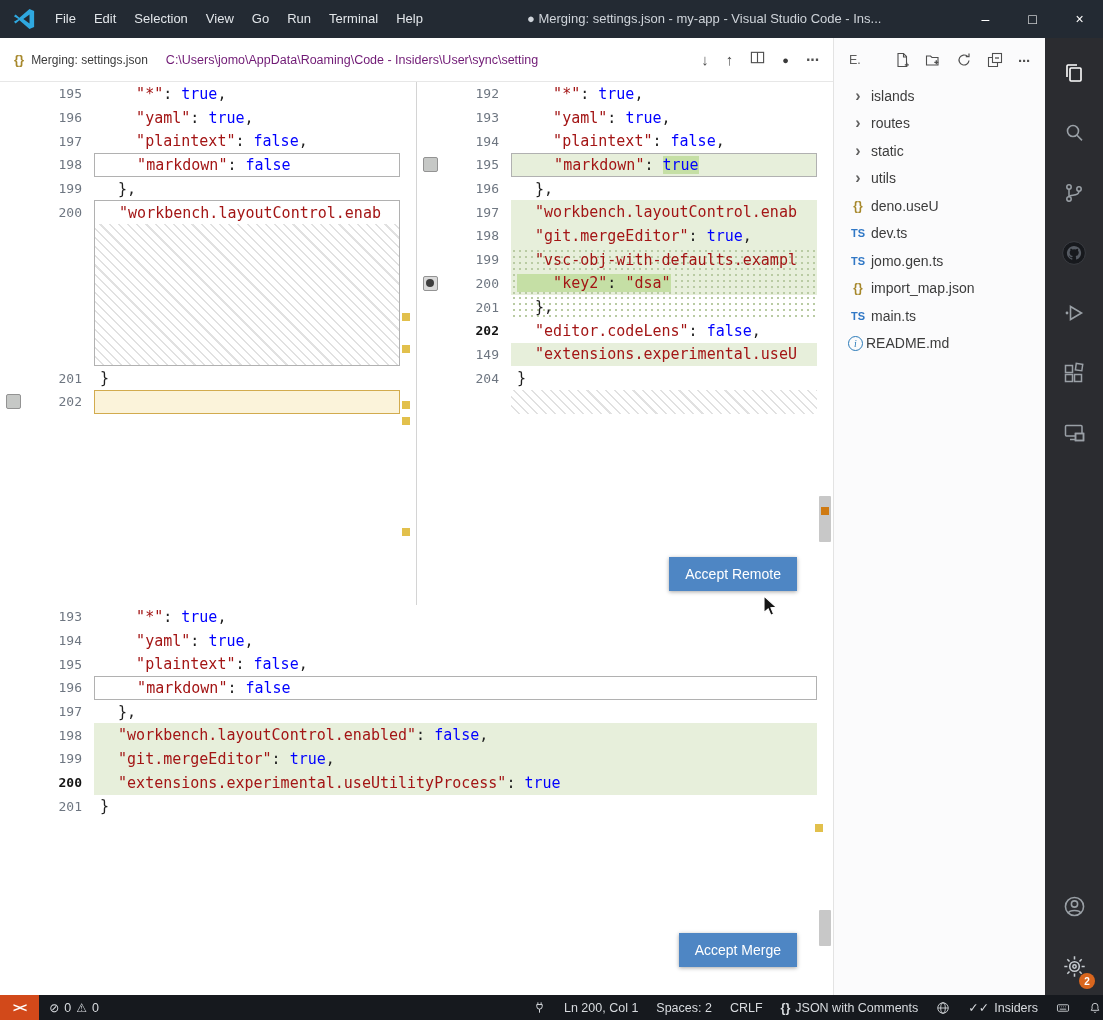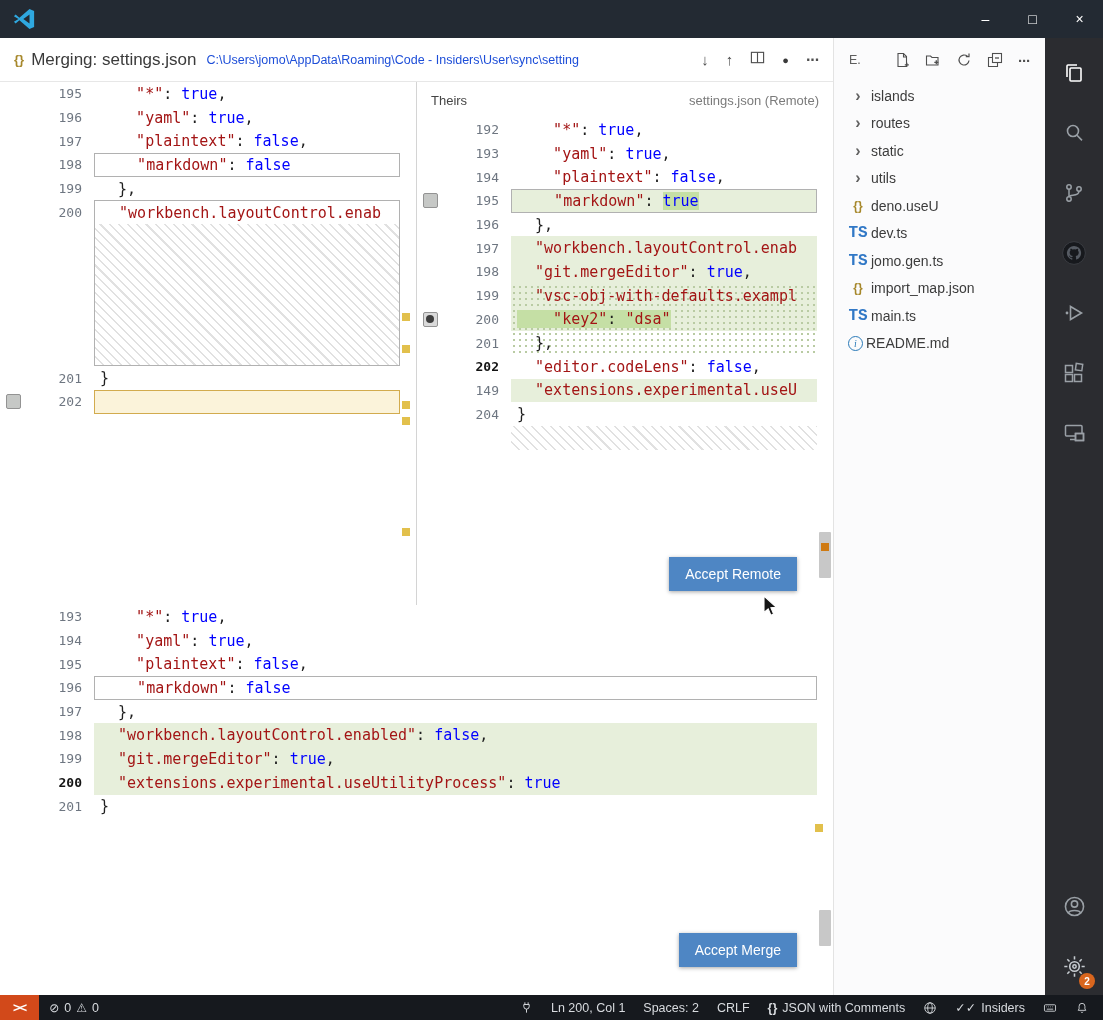--- a/index.html
+++ b/index.html
@@ -17,22 +17,22 @@
 
   
   .content{position:absolute;top:38px;left:0;right:0;bottom:25px;display:flex}
   .editor-col{width:833px;display:flex;flex-direction:column;background:#fff}
   .sidebar{width:212px;background:#fbfbfc;border-left:1px solid #e3e3e3;display:flex;flex-direction:column}
   .activitybar{width:58px;background:var(--activitybar_bg,#2b2c30);display:flex;flex-direction:column;align-items:center;padding-top:10px}
 
   
   .tabbar{height:44px;display:flex;align-items:center;padding:0 14px;border-bottom:1px solid #e7e7e7;background:#fff}
   .tab-json-ic{color:var(--json_icon,#a6872a);font-weight:bold;font-size:13px;margin-right:7px}
-  .tab-label{font-size:17px;color:#3b3b3b;white-space:nowrap}
-  .tab-path{font-size:12.5px;color:#1d4ed8;margin-left:10px;white-space:nowrap;overflow:hidden;max-width:440px}
+  .tab-label{font-size:12px;color:#3b3b3b;white-space:nowrap}
+  .tab-path{font-size:12.5px;color:#701a75;margin-left:18px;white-space:nowrap;overflow:hidden;max-width:440px}
   .tab-actions{margin-left:auto;display:flex;align-items:center;gap:17px;color:#4f4f4f}
   .tab-actions .glyph{font-size:15px}
   .tab-actions .dirty{font-size:11px;color:#3a3a3a}
   .tab-actions .more{font-size:16px;font-weight:bold;letter-spacing:-1px}
 
   
   .merge-top{height:523px;display:flex}
   .pane{position:relative;display:flex;flex-direction:column;overflow:hidden}
   .pane.yours{width:417px;border-right:1px solid #d4d4d4}
   .pane.theirs{flex:1}
@@ -81,51 +81,64 @@
 
   
   .sidebar-header{height:44px;flex:none;display:flex;align-items:center;padding:0 15px}
   .sh-title{font-size:12.5px;color:#5d5d5d;flex:1}
   .sh-actions{display:flex;align-items:center;gap:15px;color:#4f4f4f}
   .sh-actions svg{display:block}
   .sh-more{font-size:15px;font-weight:bold;letter-spacing:-1px;color:#4f4f4f}
   .exp-row{height:27.5px;display:flex;align-items:center;padding-left:14px;font-size:14px;color:#3c3c3c;cursor:pointer}
   .exp-icon{width:20px;flex:none;display:flex;align-items:center;justify-content:center;margin-right:3px}
   .ic-chev{font-size:16px;color:#616161;font-weight:bold}
-  .ic-ts{color:#3178c6;font-weight:bold;font-size:16px;font-family:Liberation Mono, monospace}
+  .ic-ts{color:#3178c6;font-weight:bold;font-size:11px;font-family:Liberation Sans, sans-serif}
   .ic-json{color:var(--json_icon,#a6872a);font-weight:bold;font-size:12px}
   .ic-info{width:15px;height:15px;border:1.2px solid #2a7ab8;border-radius:50%;color:#2a7ab8;font-size:10px;display:flex;align-items:center;justify-content:center;font-style:italic;font-family:"Liberation Serif",serif}
 
   
   .act-item{width:48px;height:50px;margin-bottom:10px;display:flex;align-items:center;justify-content:center;color:#9aa0a6;position:relative;cursor:pointer}
   .act-item.active{color:#ffffff}
   .act-spacer{flex:1}
   .badge{position:absolute;right:3px;bottom:2px;min-width:16px;height:16px;border-radius:8px;background:var(--badge_orange,#d9661e);color:#fff;font-size:10px;display:flex;align-items:center;justify-content:center;font-weight:bold}
 
   
   .statusbar{position:absolute;left:0;right:0;bottom:0;height:25px;background:var(--statusbar_bg,#16191e);display:flex;align-items:center;color:#d8dbdf;font-size:12.5px;z-index:20}
   .sb-remote{height:100%;background:var(--remote_orange,#d2491a);color:#fff;display:flex;align-items:center;padding:0 13px;font-weight:bold;font-size:13px;letter-spacing:-1px;cursor:pointer}
   .sb-problems{display:flex;align-items:center;gap:5px;margin-left:10px;cursor:pointer}
   .sb-problems .sym{font-size:12px}
-  .sb-right{margin-left:auto;display:flex;align-items:center;gap:18px;padding-right:14px}
+  .sb-right{margin-left:auto;display:flex;align-items:center;gap:18px;padding-right:1px}
   .sb-item{display:flex;align-items:center;gap:5px;white-space:nowrap;cursor:pointer}
   .sb-item svg{display:block}
   .lang-braces{font-weight:bold}
 
   .cursor{position:absolute;left:762px;top:595px;z-index:60;pointer-events:none}
 </style>
 </head>
 <body>
 
 <div id="app">
 
   <div class="titlebar">
     <svg class="vslogo" viewBox="0 0 100 100">
       <path fill="#2fa8e0" d="M75 4 96 14v72L75 96 29 56 12 70 4 63l21-13L4 37l8-7 17 14L75 4zM75 30 47 50l28 20V30z"></path>
     </svg>
+    <div class="menubar" id="menubar">
+        <div class="menu-item">File</div>
+        <div class="menu-item">Edit</div>
+        <div class="menu-item">Selection</div>
+        <div class="menu-item">View</div>
+        <div class="menu-item">Go</div>
+        <div class="menu-item">Run</div>
+        <div class="menu-item">Terminal</div>
+        <div class="menu-item">Help</div>
+      </div>
+    <div class="window-title">
+      <span>● Merging: settings.json - my-app - Visual Studio Code - Ins...</span>
+    </div>
     <div class="win-controls">
       <div class="win-btn">–</div>
       <div class="win-btn">□</div>
       <div class="win-btn">×</div>
     </div>
   </div>
 
   <div class="content">
 
     <div class="editor-col">
@@ -228,24 +241,20 @@
               </div>
             <div class="marker y" style="right:6px;top:231px"></div>
             <div class="marker y" style="right:6px;top:263px"></div>
             <div class="marker y" style="right:6px;top:319px"></div>
             <div class="marker y" style="right:6px;top:335px"></div>
             <div class="marker y" style="right:6px;top:446px"></div>
           </div>
         </div>
 
         <div class="pane theirs">
-          <div class="pane-header">
-            <span class="pane-title">Theirs</span>
-            <span class="pane-sub">settings.json (Remote)</span>
-          </div>
           <div class="code">
             <div id="theirs-lines">
                 <div class="line">
                   <div class="check-col"></div>
                   <div class="num">192</div>
                   <div class="text">
                     <span class="tk-s">    "*"</span>
                     <span class="tk-p">: </span>
                     <span class="tk-b">true</span>
                     <span class="tk-p">,</span>

